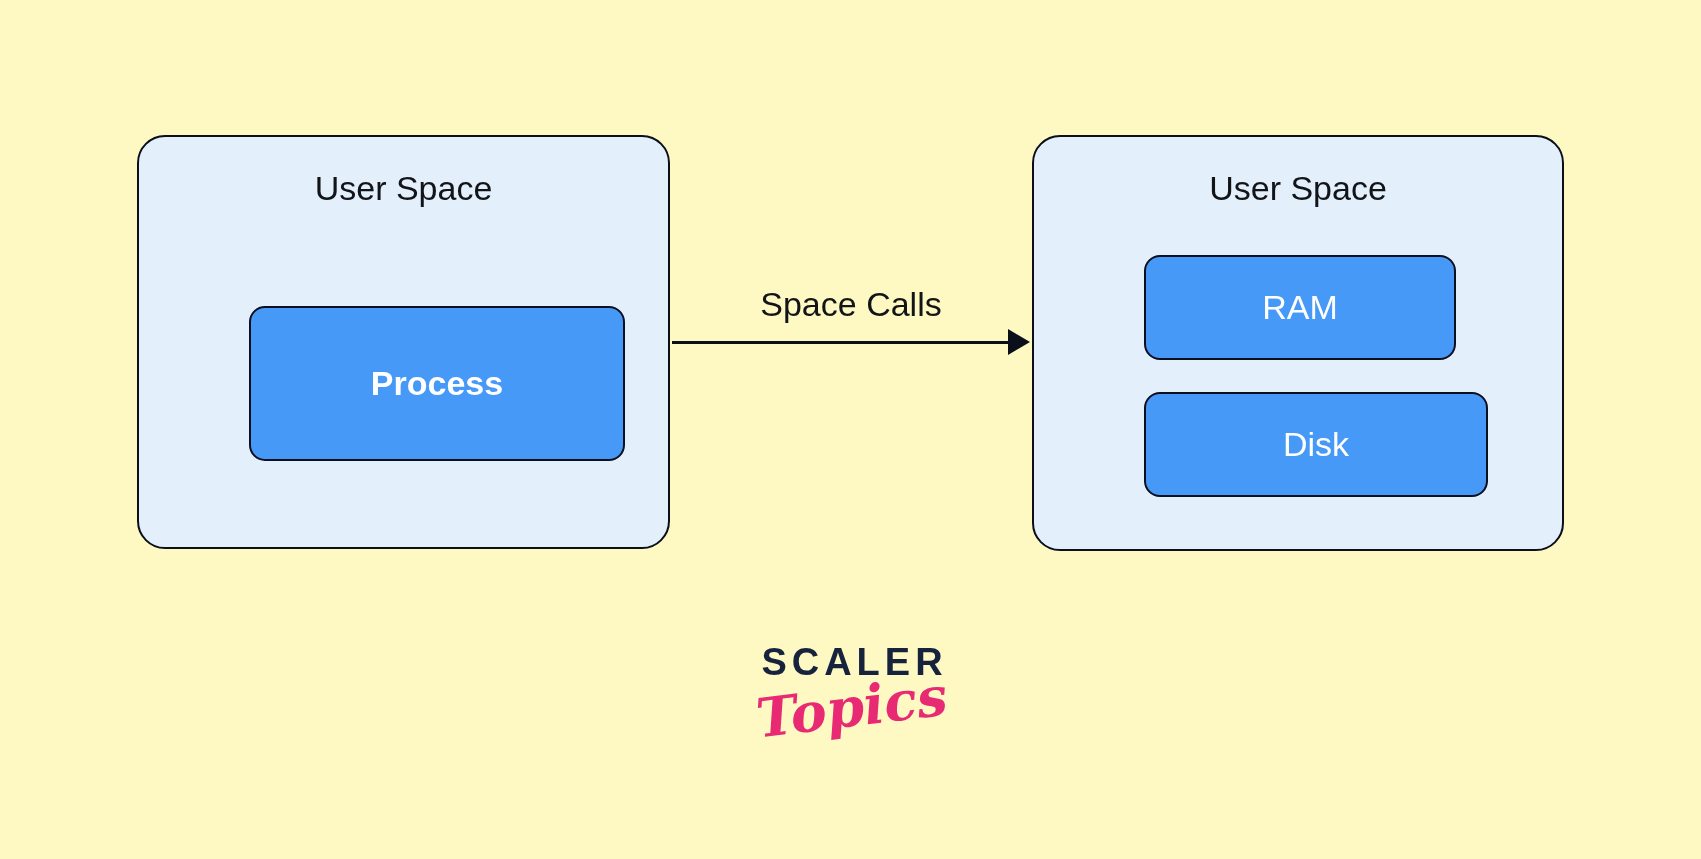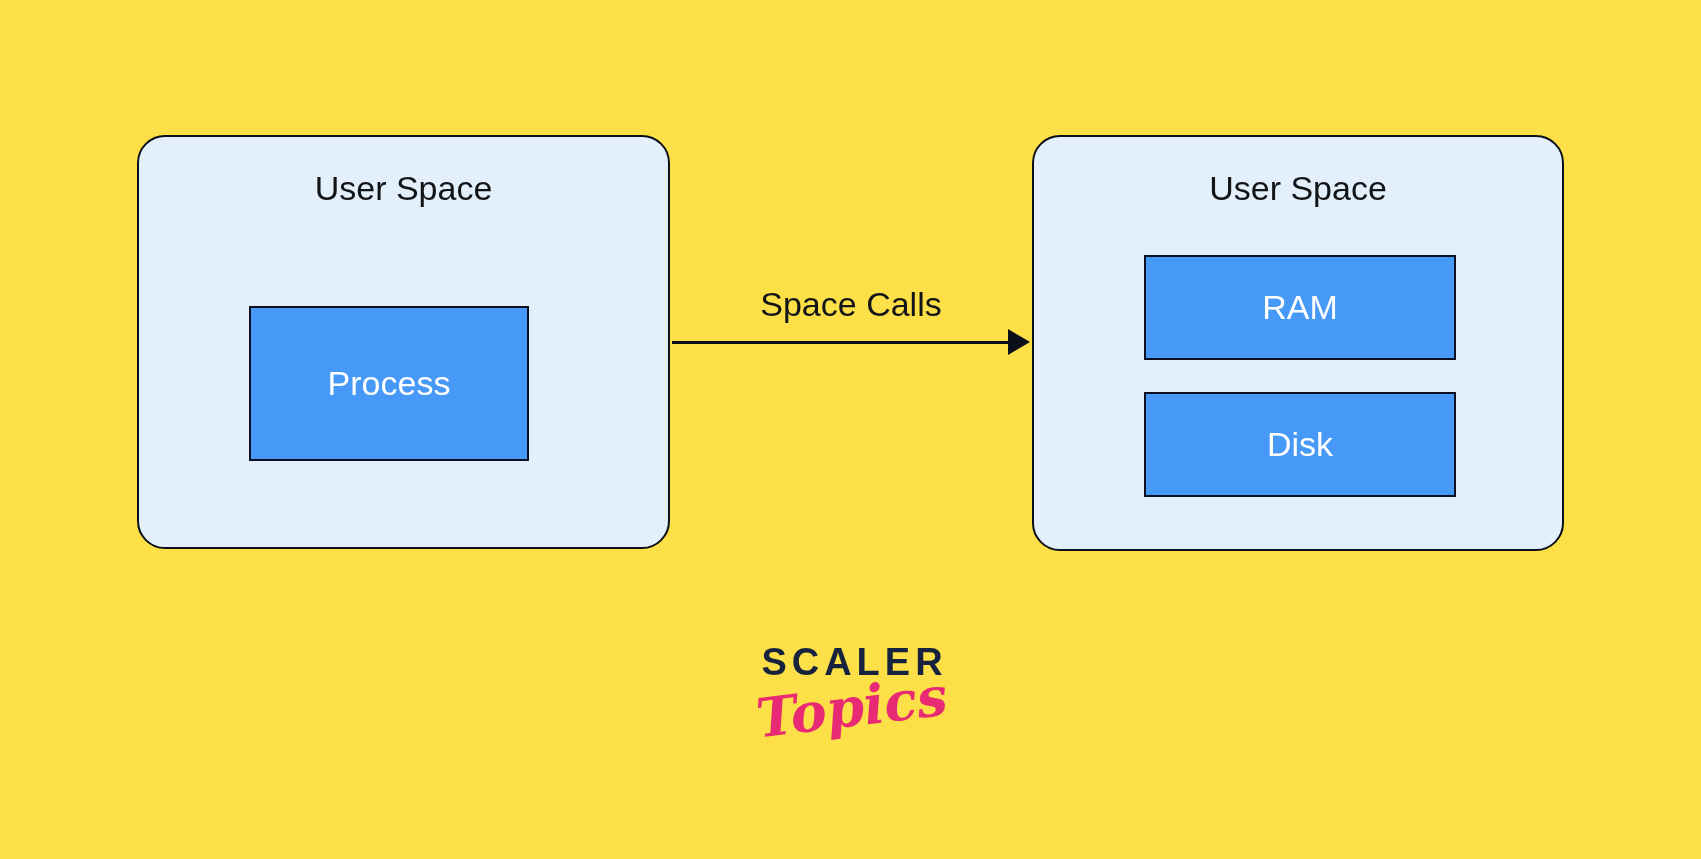--- a/index.html
+++ b/index.html
@@ -5,21 +5,21 @@
   html, body {
     margin: 0;
     padding: 0;
     background: #ffffff;
     font-family: "Liberation Sans", "DejaVu Sans", sans-serif;
   }
   .canvas {
     position: relative;
     width: 1701px;
     height: 859px;
-    background: #fde047;
+    background: #fef9c3;
     overflow: hidden;
   }
   
   .container-box {
     position: absolute;
     background: #e3f0fc;
     border: 2px solid #0b0f1a;
     border-radius: 28px;
     box-sizing: border-box;
   }
@@ -32,31 +32,31 @@
     width: 100%;
     text-align: center;
     font-size: 34px;
     color: #121417;
   }
   
   .node {
     position: absolute;
     background: #4799f7;
     border: 2px solid #0b1020;
-    border-radius: 0;
+    border-radius: 16px;
     box-sizing: border-box;
     display: flex;
     align-items: center;
     justify-content: center;
     color: #ffffff;
     font-size: 34px;
   }
-  .node-process { left: 110px; top: 169px; width: 280px; height: 155px; }
+  .node-process { left: 110px; top: 169px; width: 376px; height: 155px; font-weight: bold; }
   .node-ram     { left: 110px; top: 118px; width: 312px; height: 105px; }
-  .node-disk    { left: 110px; top: 255px; width: 312px; height: 105px; }
+  .node-disk    { left: 110px; top: 255px; width: 344px; height: 105px; }
   
   .arrow-label {
     position: absolute;
     left: 660px;
     top: 285px;
     width: 382px;
     text-align: center;
     font-size: 34px;
     color: #121417;
   }

